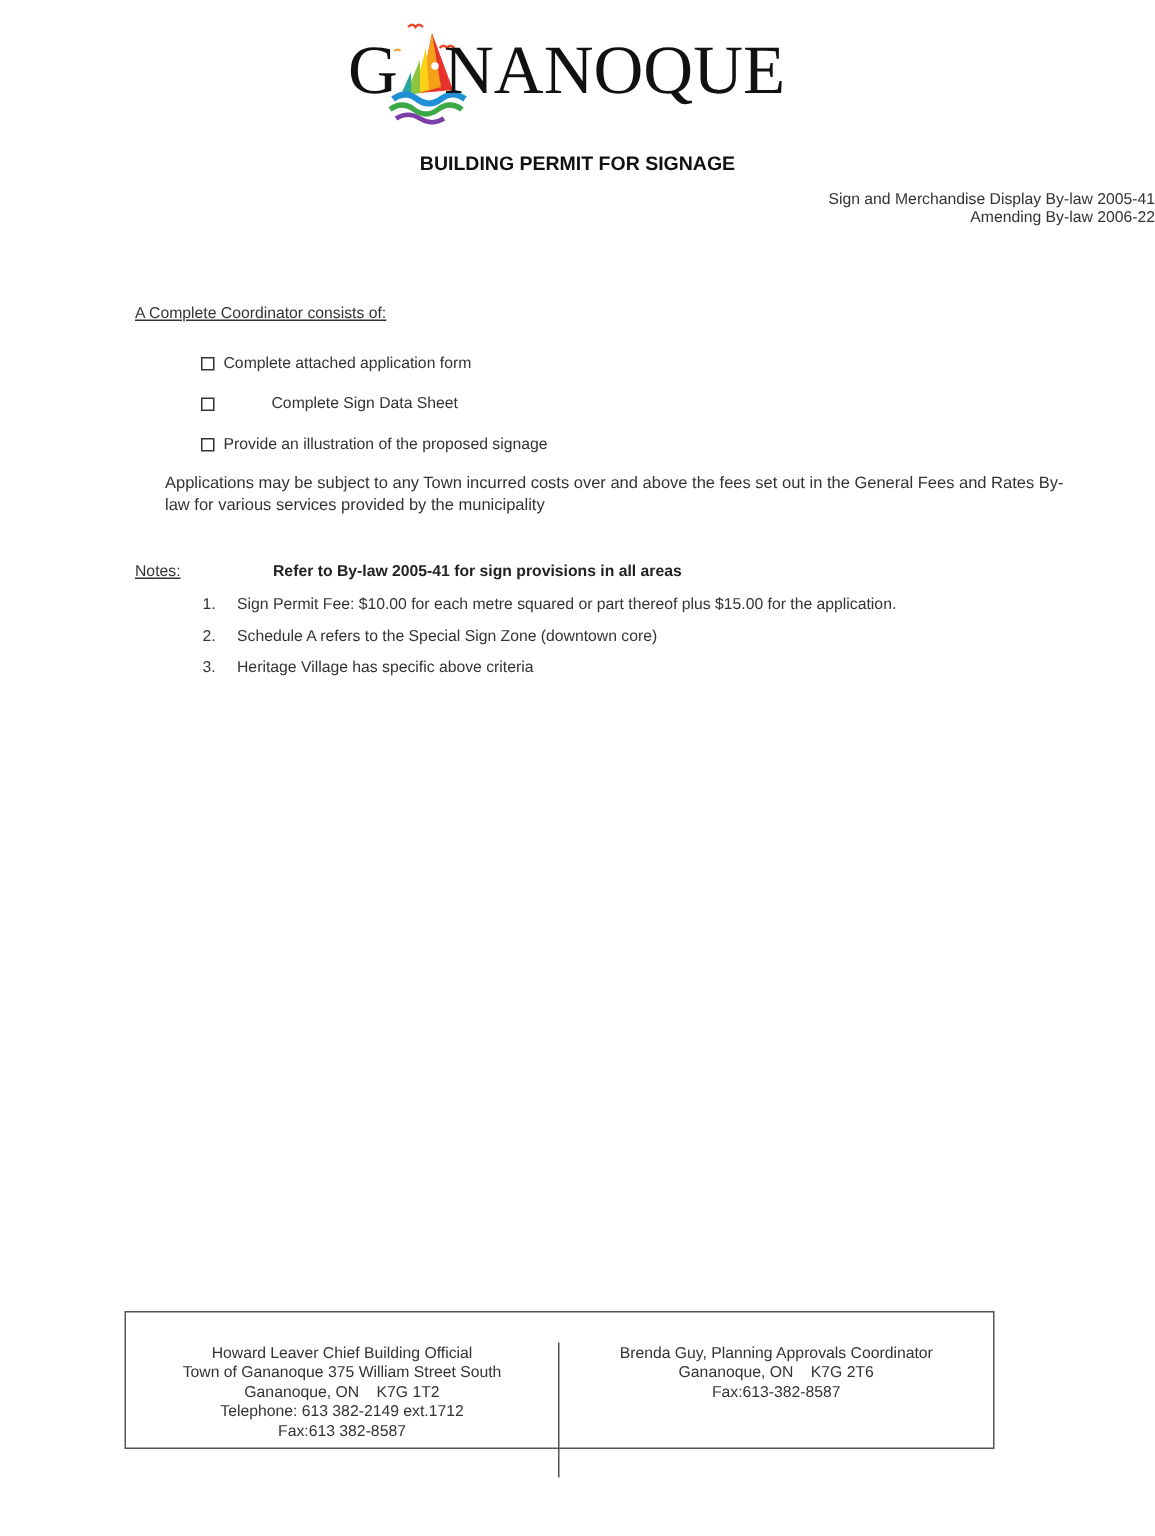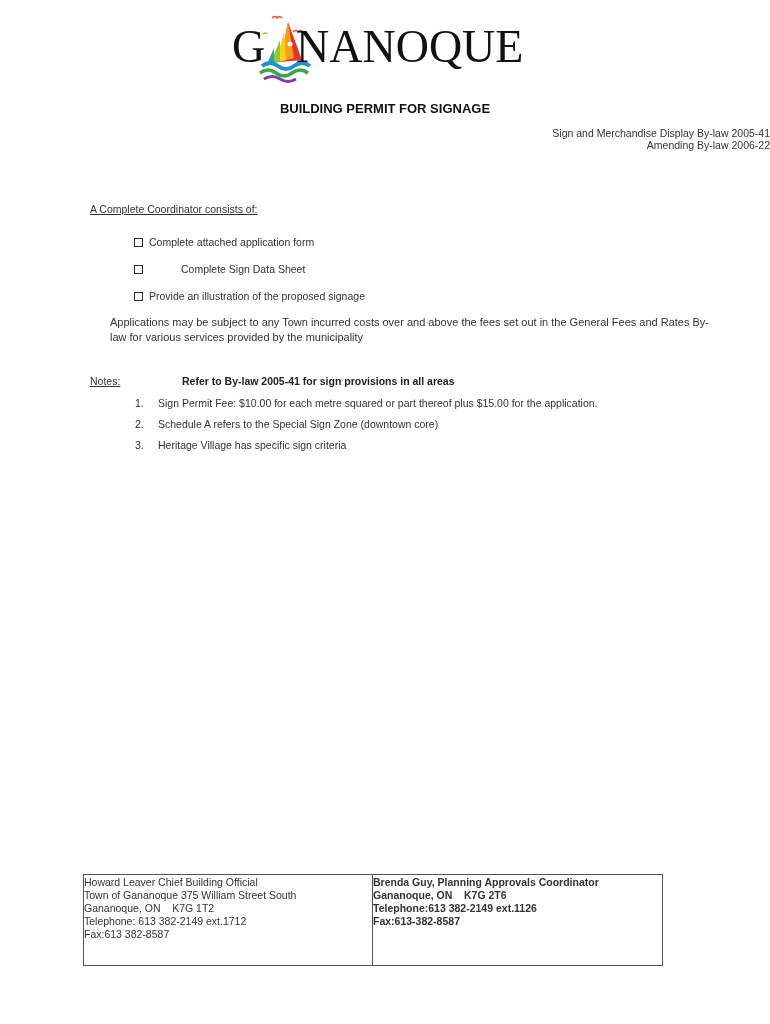--- a/index.html
+++ b/index.html
@@ -124,33 +124,34 @@
       position: absolute;
       left: 83px;
       top: 874px;
       width: 578px;
       height: 90px;
       border: 1px solid #555;
       display: flex;
     }
     .contact-cell {
       height: 100%;
+      text-align: center;
       font-size: 10.5px;
       line-height: 13px;
       color: #333;
       padding-top: 1px;
       box-sizing: border-box;
+      margin-top: 20px;
     }
     .cell-left {
       width: 289px;
       border-right: 1px solid #555;
     }
     .cell-right {
       flex: 1;
-      font-weight: bold;
     }
     .contact-line { display: block; white-space: pre; }
   </style>
 </head>
 <body>
 
 <div class="logo">
   <span class="logo-text logo-g">G</span>
   <svg class="logo-boat" viewBox="0 0 60 72">
 
@@ -197,29 +198,28 @@
 <div class="notes-label">Notes:</div>
 <div class="notes-head">Refer to By-law 2005-41 for sign provisions in all areas</div>
 
 <div class="note-item note-num" style="top:397px;">1.</div>
 <div class="note-item note-text" style="top:397px;">Sign Permit Fee:  $10.00 for each metre squared or part thereof plus $15.00 for the application.</div>
 
 <div class="note-item note-num" style="top:418px;">2.</div>
 <div class="note-item note-text" style="top:418px;">Schedule A refers to the Special Sign Zone (downtown core)</div>
 
 <div class="note-item note-num" style="top:439px;">3.</div>
-<div class="note-item note-text" style="top:439px;">Heritage Village has specific sign criteria</div>
+<div class="note-item note-text" style="top:439px;">Heritage Village has specific above criteria</div>
 
 <div class="contact-table">
   <div class="contact-cell cell-left">
     <span class="contact-line">Howard Leaver Chief Building Official</span>
     <span class="contact-line">Town of Gananoque 375 William Street South</span>
     <span class="contact-line">Gananoque, ON    K7G 1T2</span>
     <span class="contact-line">Telephone: 613 382-2149 ext.1712</span>
     <span class="contact-line">Fax:613 382-8587</span>
   </div>
   <div class="contact-cell cell-right">
     <span class="contact-line">Brenda Guy, Planning Approvals Coordinator</span>
     <span class="contact-line">Gananoque, ON    K7G 2T6</span>
-    <span class="contact-line">Telephone:613 382-2149 ext.1126</span>
     <span class="contact-line">Fax:613-382-8587</span>
   </div>
 </div>
 
 </body></html>

